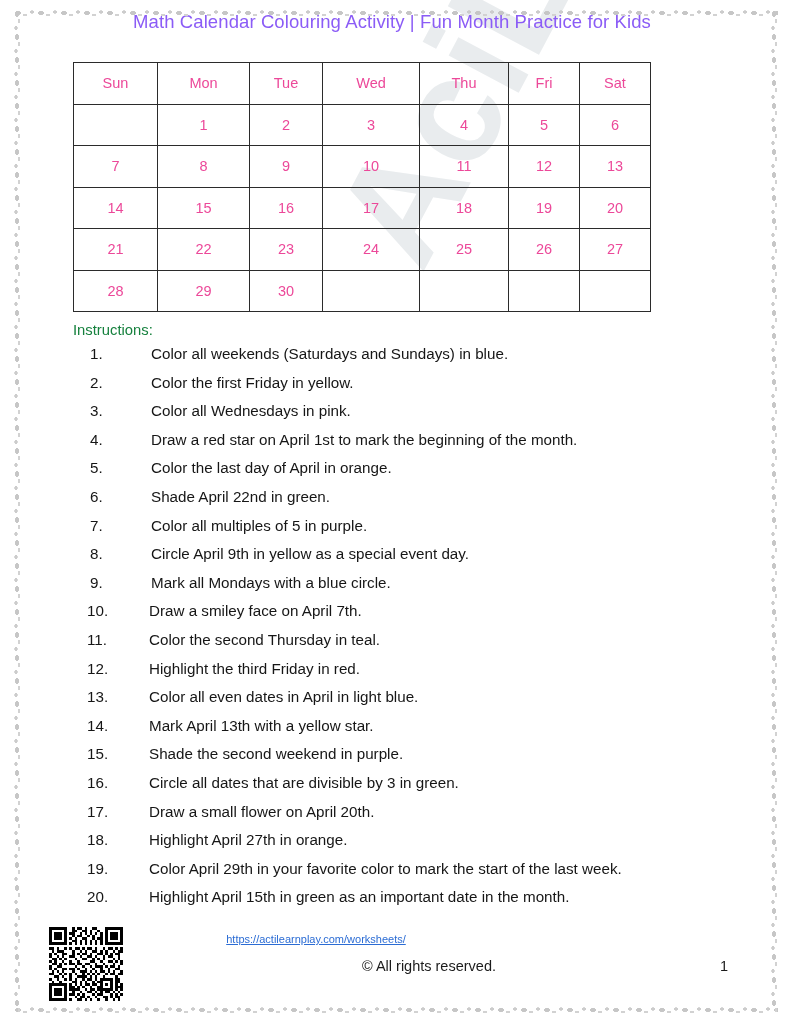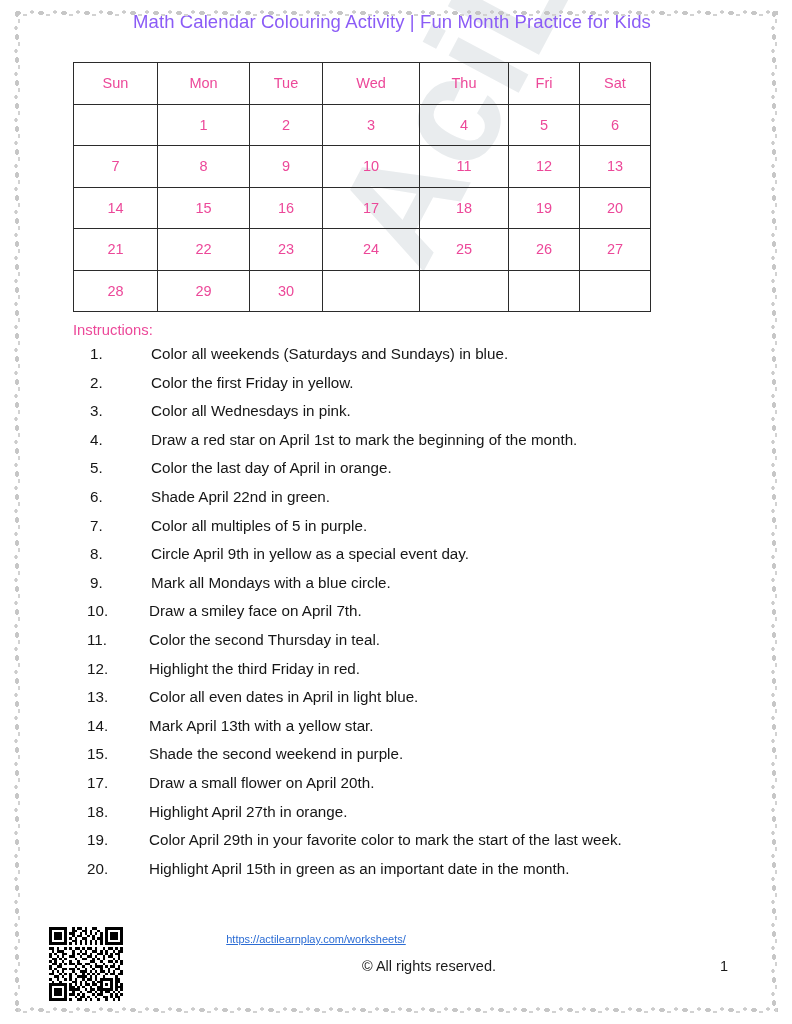--- a/index.html
+++ b/index.html
@@ -131,21 +131,21 @@
   table.calendar th {
     font-weight: 400;
   }
 
   
   .instructions-label {
     position: absolute;
     left: 73px;
     top: 322px;
     font-size: 14.8px;
-    color: #ec4899;
+    color: #15803d;
   }
   ol.instructions {
     position: absolute;
     left: 73px;
     top: 340px;
     width: 640px;
     margin: 0;
     padding: 0;
     list-style: none;
   }
@@ -362,20 +362,24 @@
           <span class="num">13.</span>
           <span class="txt">Color all even dates in April in light blue.</span>
         </li>
       <li class="wide">
           <span class="num">14.</span>
           <span class="txt">Mark April 13th with a yellow star.</span>
         </li>
       <li class="wide">
           <span class="num">15.</span>
           <span class="txt">Shade the second weekend in purple.</span>
+        </li>
+      <li class="wide">
+          <span class="num">16.</span>
+          <span class="txt">Circle all dates that are divisible by 3 in green.</span>
         </li>
       <li class="wide">
           <span class="num">17.</span>
           <span class="txt">Draw a small flower on April 20th.</span>
         </li>
       <li class="wide">
           <span class="num">18.</span>
           <span class="txt">Highlight April 27th in orange.</span>
         </li>
       <li class="wide">

